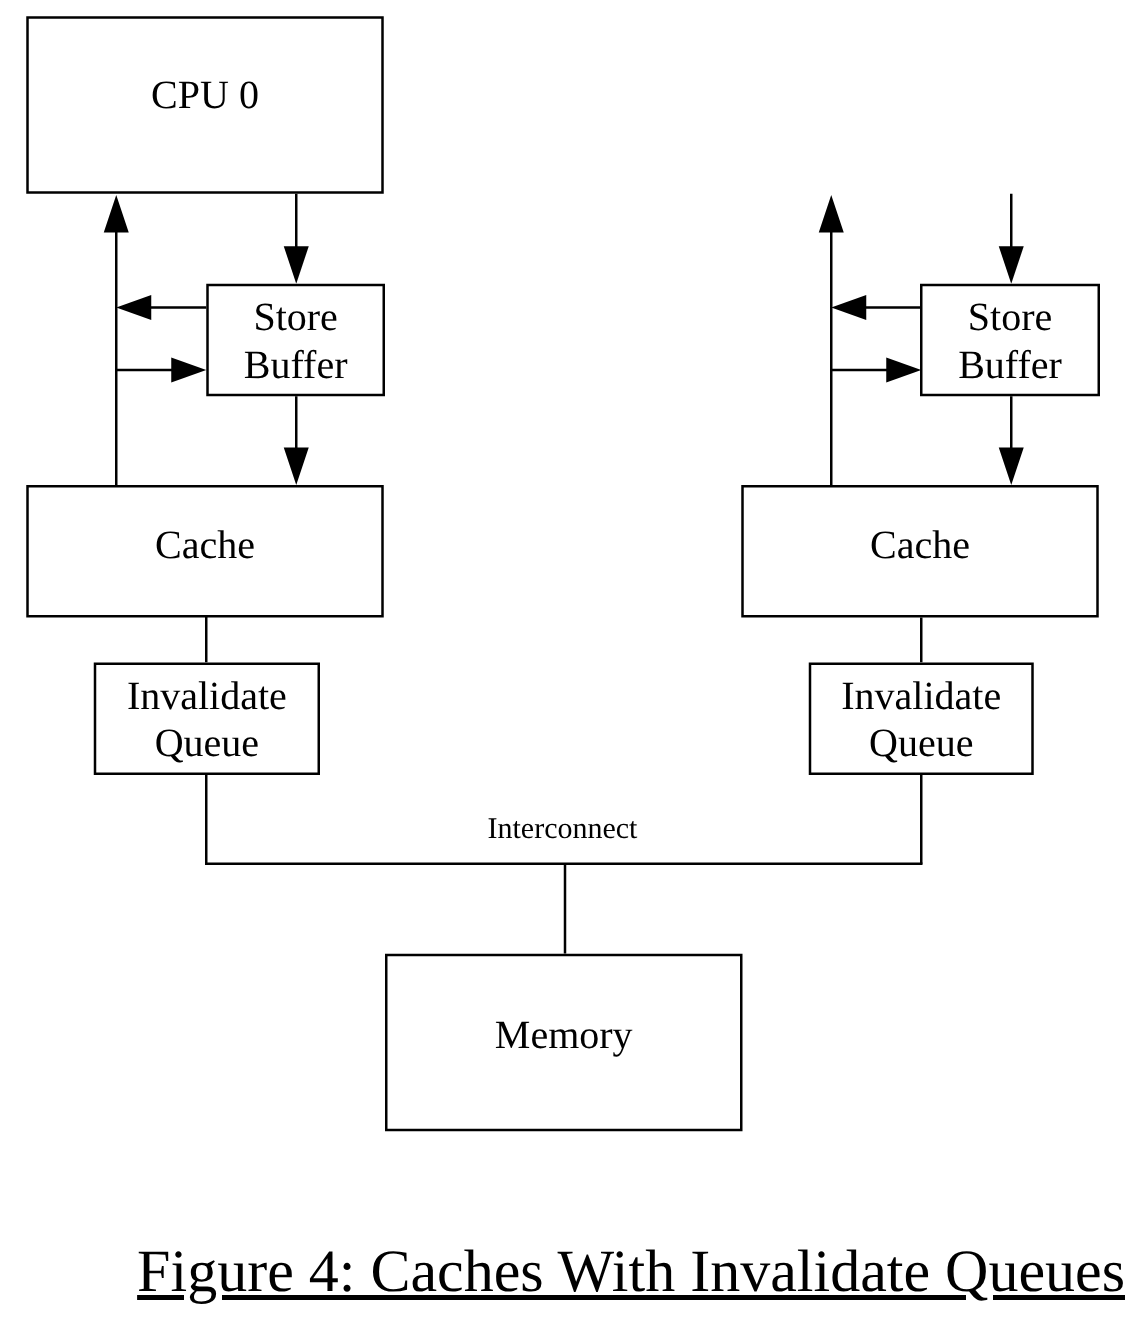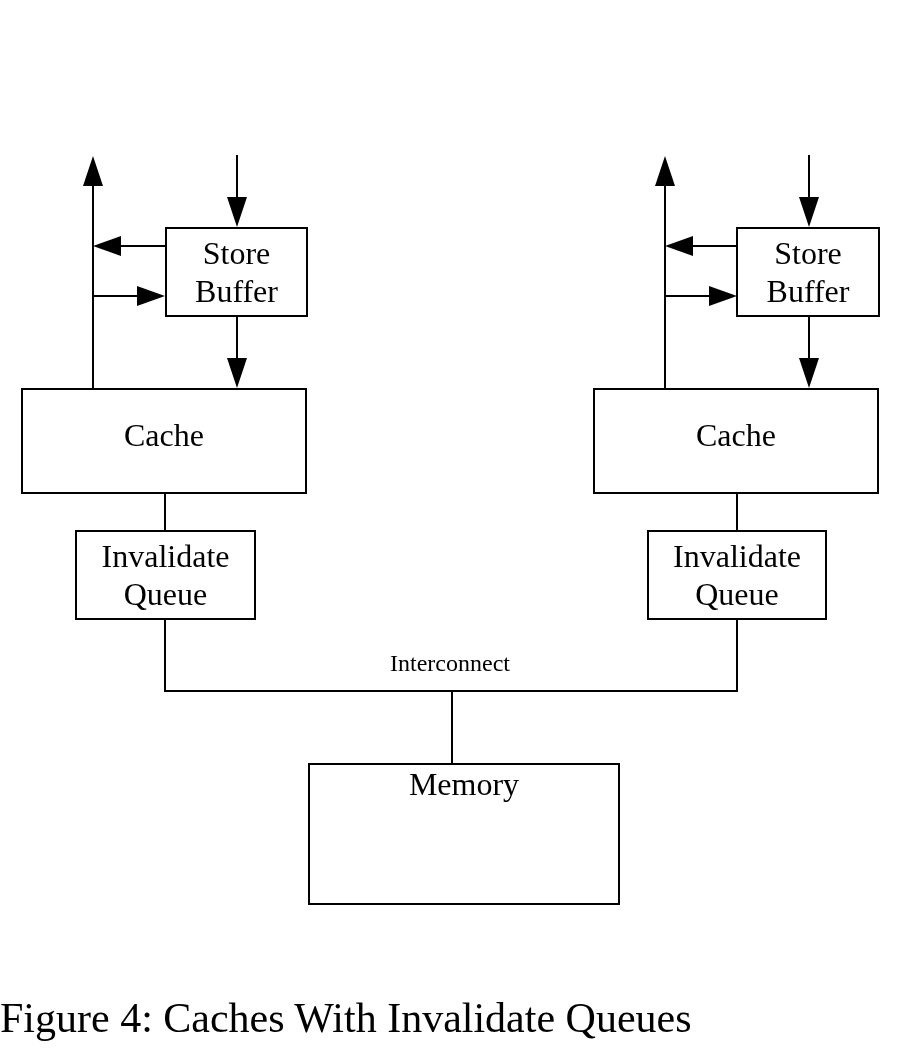--- a/index.html
+++ b/index.html
@@ -73,30 +73,34 @@
     width: 300px;
     text-align: center;
     font-size: 24px;
     line-height: 38px;
   }
   .caption {
     position: absolute;
     left: 0;
     top: 994px;
     width: 900px;
-    text-align: left;
-    font-size: 42px;
+    text-align: right;
+    font-size: 48px;
     line-height: 48px;
+    text-decoration: underline;
   }
 </style>
 </head>
 <body>
 
 <div id="canvas">
 
+  <div class="node" style="left:21px; top:13px; width:286px; height:142px; padding-top:41px;">
+    <span>CPU 0</span>
+  </div>
 
   <div class="vl" style="left:92px; top:184px; height:204px;"></div>
   <div class="arr up" style="left:83px; top:156px;"></div>
 
   <div class="vl" style="left:236px; top:155px; height:44px;"></div>
   <div class="arr down" style="left:227px; top:197px;"></div>
 
   <div class="node flexc" style="left:165px; top:227px; width:143px; height:90px;">
     <span>Store Buffer</span>
   </div>
@@ -152,19 +156,19 @@
     <span>Invalidate Queue</span>
   </div>
 
   <div class="vl" style="left:736px; top:620px; height:71px;"></div>
 
   <div class="bus-label">Interconnect</div>
   <div class="hl" style="left:164px; top:690px; width:574px;"></div>
 
   <div class="vl" style="left:451px; top:692px; height:71px;"></div>
 
-  <div class="node" style="left:308px; top:763px; width:312px; height:142px; ">
+  <div class="node" style="left:308px; top:763px; width:286px; height:142px; padding-top:43px;">
     <span>Memory</span>
   </div>
 
   <div class="caption">Figure 4: Caches With Invalidate Queues</div>
 
 </div>
 
 </body></html>

